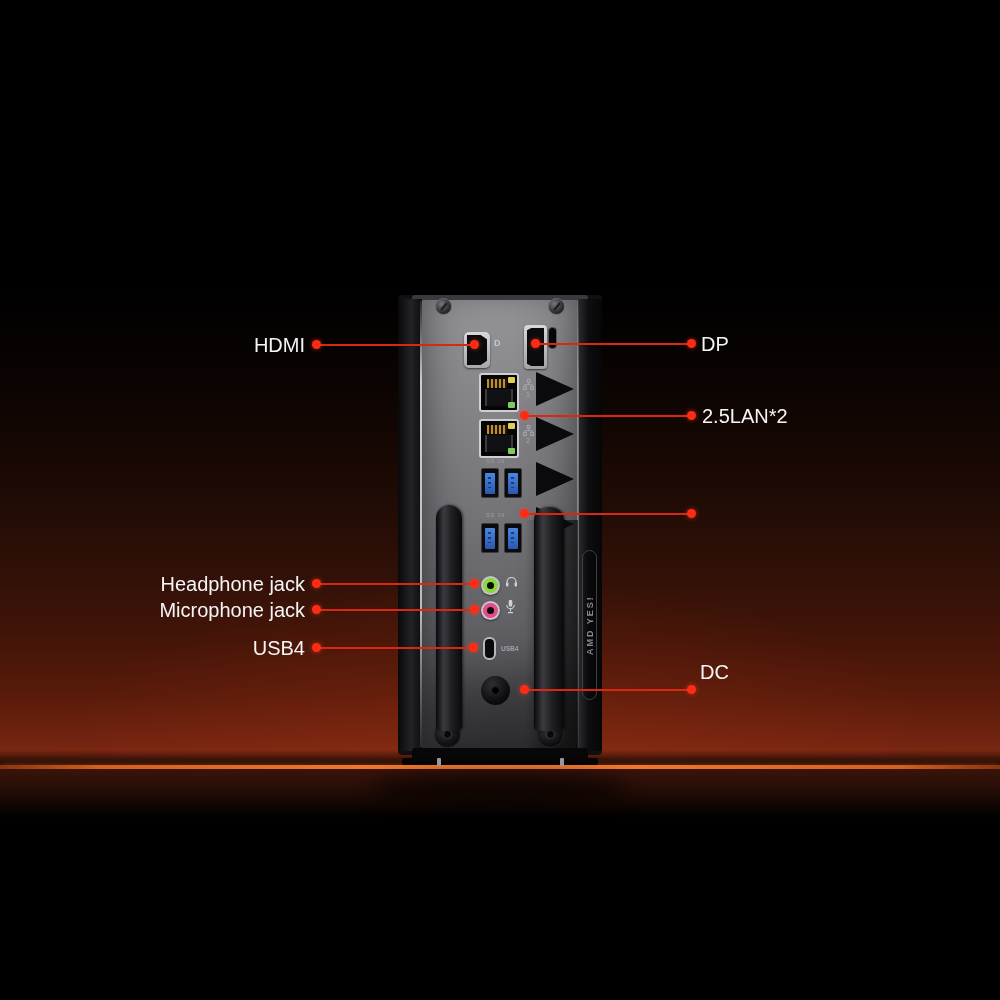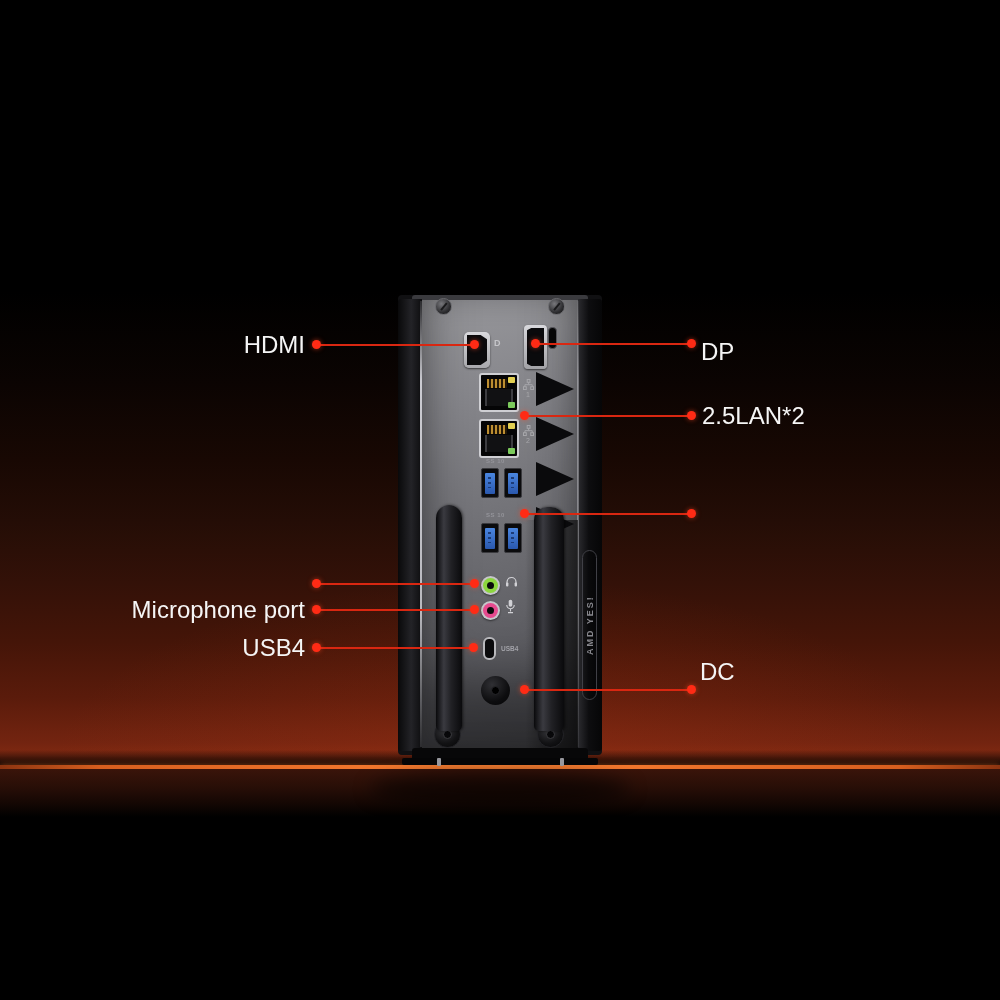--- a/index.html
+++ b/index.html
@@ -116,21 +116,21 @@
   .antenna.left{left:436px;top:505px;width:26px;height:226px;}
   .antenna.right{left:534px;top:507px;width:30px;height:224px;}
   .stand{position:absolute;left:412px;top:748px;width:176px;height:14px;background:#070708;border-radius:3px;}
   .stand-base{position:absolute;left:402px;top:758px;width:196px;height:7px;background:#050506;border-radius:2px;}
   .foot{position:absolute;top:758px;width:4px;height:8px;background:#97979d;border-radius:1px;}
 
   
   .callout-line{position:absolute;height:2px;background:#d92711;z-index:50;}
   .callout-dot{position:absolute;width:9px;height:9px;border-radius:50%;background:#ff2b15;
     box-shadow:0 0 5px rgba(255,70,35,.6);z-index:51;}
-  .callout-label{position:absolute;height:32px;line-height:32px;font-size:24px;color:#f5f5f5;
+  .callout-label{position:absolute;height:32px;line-height:32px;font-size:20px;color:#f5f5f5;
     white-space:nowrap;z-index:52;}
   .callout-label.r{text-align:right;}
   svg.pic{display:block;}
 </style>
 </head>
 <body>
 
 <div class="scene">
 
   <div class="bg-glow"></div>
@@ -260,36 +260,37 @@
   <div class="foot" style="left:560px;"></div>
 
   <div class="callout-label r" style="right:695px;top:329px;">HDMI</div>
   <div class="callout-line" style="left:316px;top:344px;width:159px;"></div>
   <div class="callout-dot" style="left:312px;top:340px;"></div>
   <div class="callout-dot" style="left:470px;top:340px;"></div>
 
   <div class="callout-line" style="left:535px;top:343px;width:156px;"></div>
   <div class="callout-dot" style="left:531px;top:339px;"></div>
   <div class="callout-dot" style="left:687px;top:339px;"></div>
-  <div class="callout-label" style="left:701px;top:336px;">DP</div>
+  <div class="callout-label" style="left:701px;top:328px;">DP</div>
 
   <div class="callout-line" style="left:524px;top:415px;width:167px;"></div>
   <div class="callout-dot" style="left:520px;top:411px;"></div>
   <div class="callout-dot" style="left:687px;top:411px;"></div>
   <div class="callout-label" style="left:702px;top:400px;">2.5LAN*2</div>
 
   <div class="callout-line" style="left:524px;top:513px;width:167px;"></div>
   <div class="callout-dot" style="left:520px;top:509px;"></div>
   <div class="callout-dot" style="left:687px;top:509px;"></div>
 
+  <div class="callout-label r" style="right:695px;top:568px;">Headphone jack</div>
   <div class="callout-line" style="left:317px;top:583px;width:157px;"></div>
   <div class="callout-dot" style="left:312px;top:579px;"></div>
   <div class="callout-dot" style="left:470px;top:579px;"></div>
 
-  <div class="callout-label r" style="right:695px;top:594px;">Microphone port</div>
+  <div class="callout-label r" style="right:695px;top:594px;">Microphone jack</div>
   <div class="callout-line" style="left:317px;top:609px;width:157px;"></div>
   <div class="callout-dot" style="left:312px;top:605px;"></div>
   <div class="callout-dot" style="left:470px;top:605px;"></div>
 
   <div class="callout-label r" style="right:695px;top:632px;">USB4</div>
   <div class="callout-line" style="left:317px;top:647px;width:156px;"></div>
   <div class="callout-dot" style="left:312px;top:643px;"></div>
   <div class="callout-dot" style="left:469px;top:643px;"></div>
 
   <div class="callout-line" style="left:524px;top:689px;width:167px;"></div>

